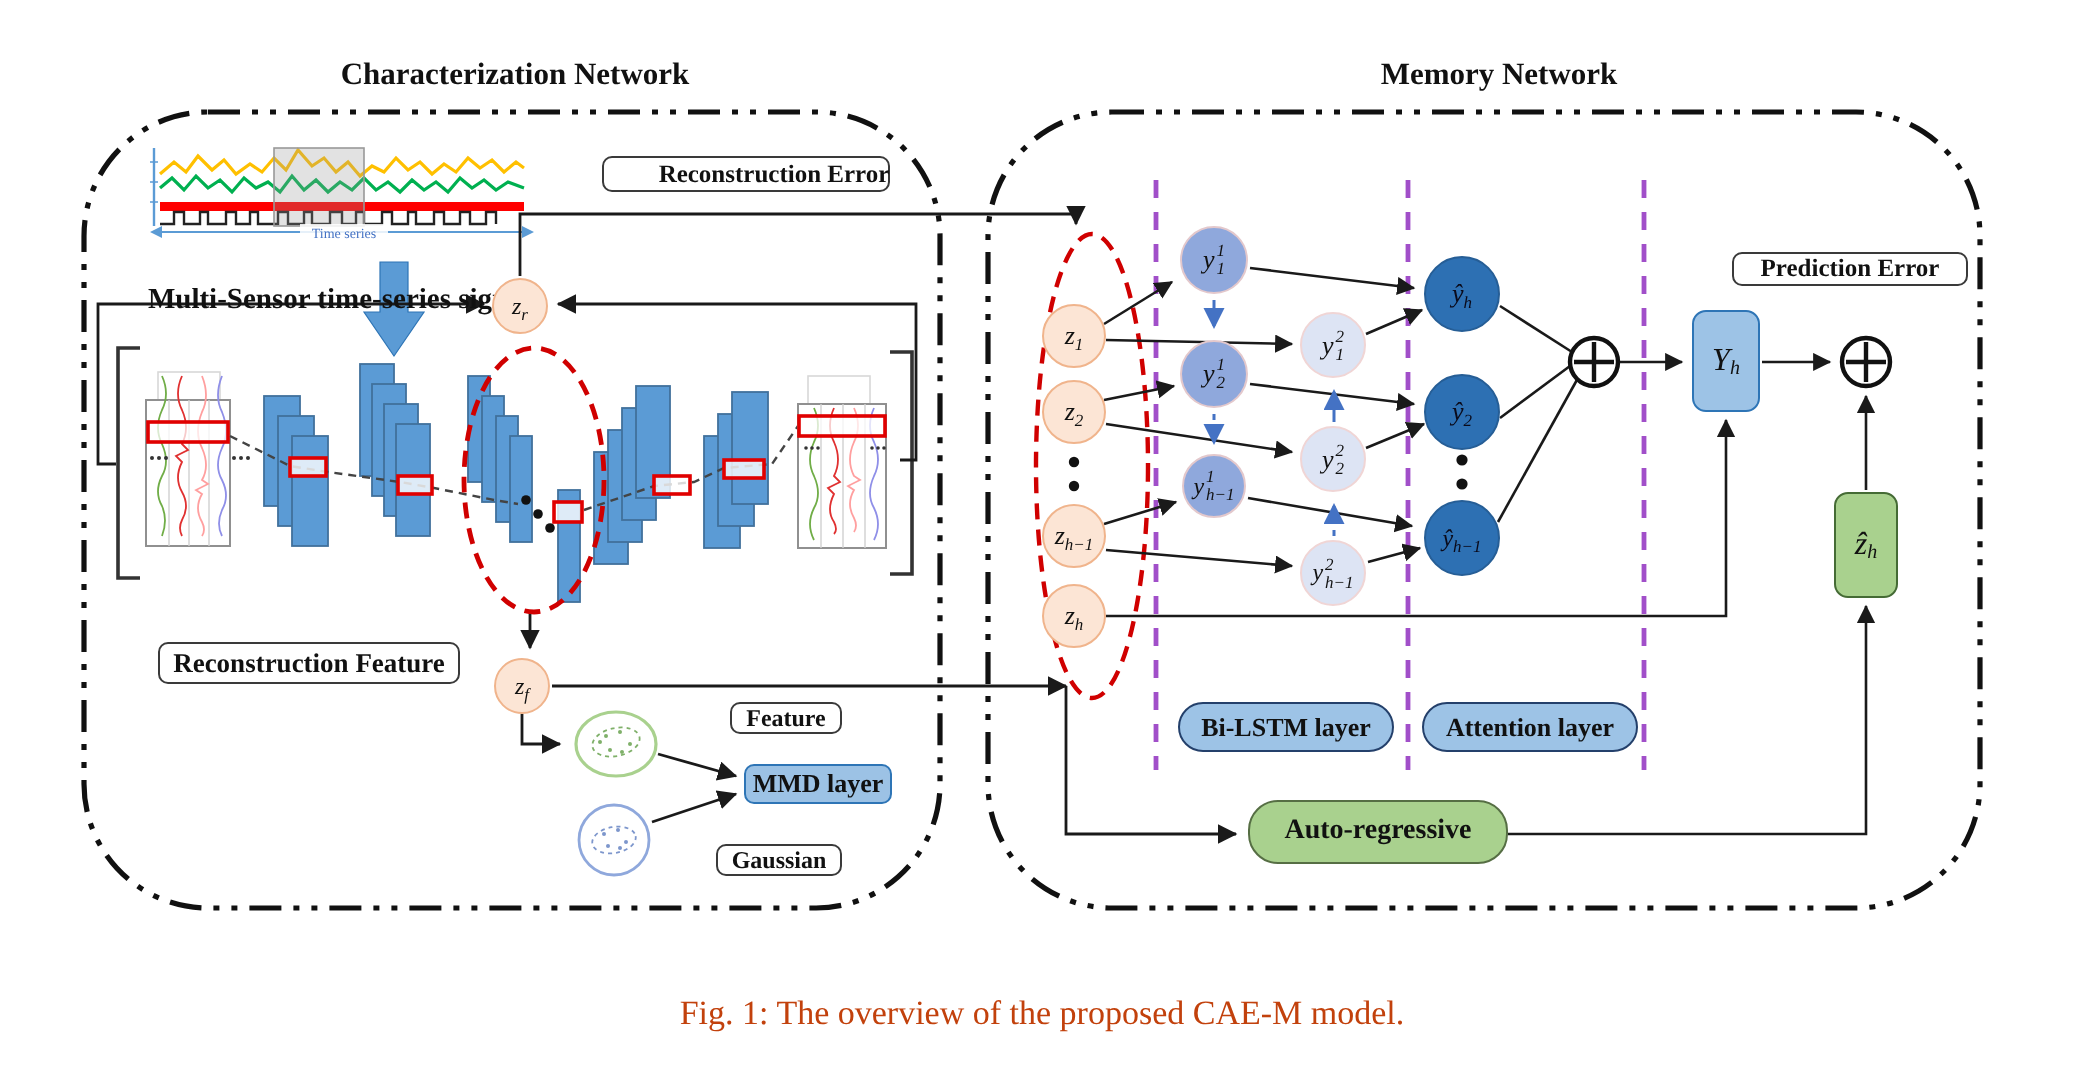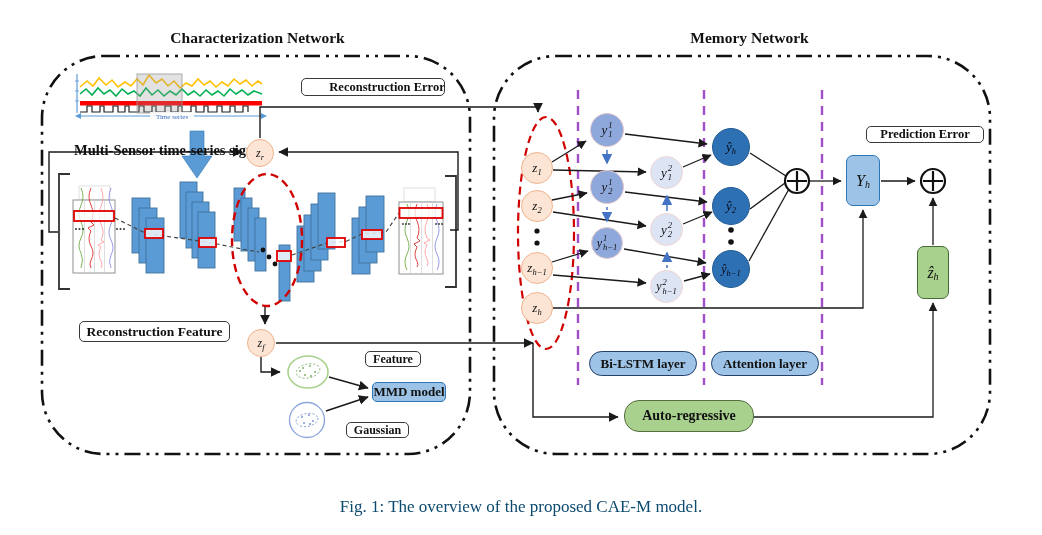--- a/index.html
+++ b/index.html
@@ -25,21 +25,21 @@
   .node.y1{width:34px;height:34px;background:#8fa8dc;border:1px solid #e3c8cc;}
   .node.y2{width:33px;height:33px;background:#dde4f4;border:1px solid #f0d5d5;}
   .node.yh{width:38px;height:38px;background:#2d70b3;border:1px solid #265e96;color:#0a0a1a;}
   .supsub{display:inline-flex;flex-direction:column;align-items:flex-start;line-height:1;margin-left:1px;}
   .supsub sup,.supsub sub{font-size:8.5px;font-style:italic;line-height:1.05;transform:none;white-space:nowrap;}
   .sqbox{position:absolute;display:flex;align-items:center;justify-content:center;
          font-style:italic;font-size:16px;border-radius:7px;box-sizing:border-box;}
   .sqbox sub{font-size:10px;transform:translateY(4px);}
   .sqbox.blue{background:#9dc3e6;border:1.4px solid #2e75b6;}
   .sqbox.green{background:#a9d18e;border:1.4px solid #456b35;}
-  .caption{position:absolute;left:0;top:497px;width:100%;text-align:center;font-size:17px;color:#0c4a6e;}
+  .caption{position:absolute;left:0;top:497px;width:100%;text-align:center;font-size:17px;color:#c2410c;}
 </style>
 </head>
 <body>
 
 <div id="canvas">
 
 <svg id="diagram" width="1042" height="535" viewBox="0 0 1042 535">
   <defs>
     <marker id="ar" markerWidth="8" markerHeight="8" refX="6.5" refY="3.5" orient="auto">
       <path d="M0,0 L7,3.5 L0,7 Z" fill="#1a1a1a"></path>
@@ -241,22 +241,22 @@
   </g>
 </svg>
 
 <div class="net-title" style="left:145px;top:29px;width:225px;">Characterization Network</div>
 <div class="net-title" style="left:637px;top:29px;width:225px;">Memory Network</div>
 
 <div class="signals-label" style="left:55px;top:111px;width:235px;">Multi-Sensor time-series signals</div>
 <div class="lblbox" style="left:301px;top:78px;width:144px;height:18px;padding-left:28px;">Reconstruction Error</div>
 <div class="lblbox" style="left:79px;top:321px;width:151px;height:21px;font-size:13.5px;">Reconstruction Feature</div>
 <div class="lblbox" style="left:346px;top:351px;width:56px;height:16px;font-size:12px;margin-left:19px;">Feature</div>
-<div class="lblbox" style="left:346px;top:422px;width:63px;height:16px;font-size:12px;">Gaussian</div>
-<div class="lblbox mmd" style="left:372px;top:382px;width:74px;height:20px;">MMD model</div>
+<div class="lblbox" style="left:358px;top:422px;width:63px;height:16px;font-size:12px;">Gaussian</div>
+<div class="lblbox mmd" style="left:372px;top:382px;width:74px;height:20px;">MMD layer</div>
 
 <div class="node zr" style="left:246px;top:139px;">
   <i>z</i>
       <sub>r</sub>
 </div>
 <div class="node zr" style="left:247px;top:329px;">
   <i>z</i>
       <sub>f</sub>
 </div>
 

